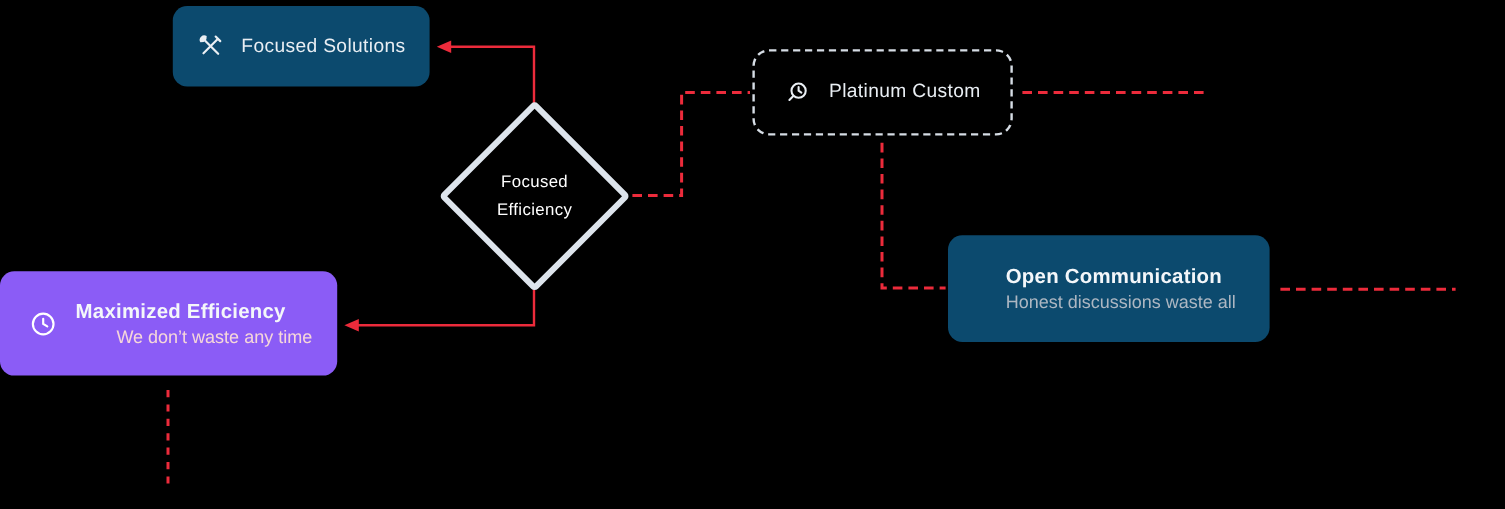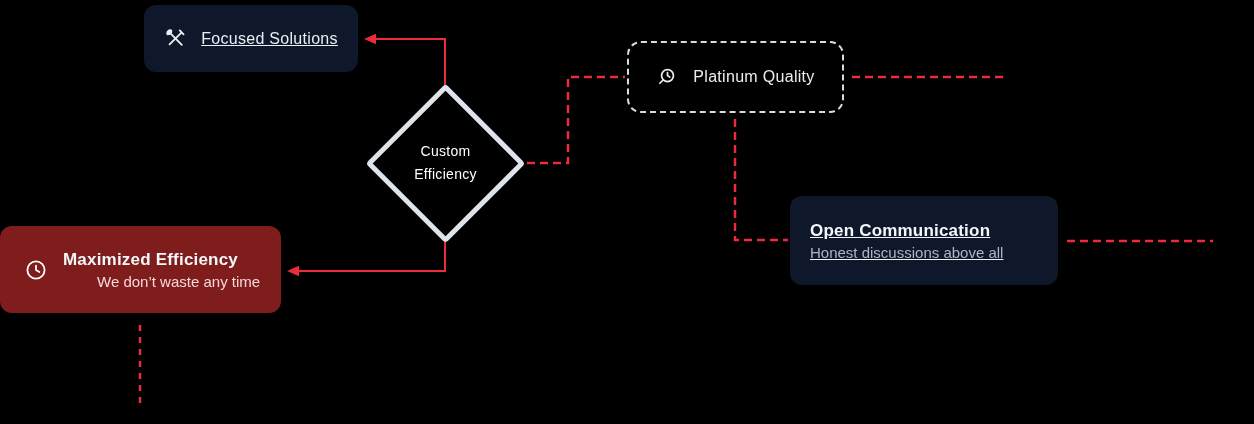--- a/index.html
+++ b/index.html
@@ -17,26 +17,25 @@
   }
   svg.connectors {
     position: absolute;
     inset: 0;
     z-index: 1;
   }
   .node { position: absolute; z-index: 2; box-sizing: border-box; }
 
   
   .navy-box {
-    background: #0f172a;
+    background: #0c4a6e;
     border-radius: 12px;
     display: flex;
     align-items: center;
     color: #eef2f6;
-    text-decoration: underline;
   }
   .center-content { justify-content: center; gap: 14px; }
 
   .node-label {
     font-size: 16px;
     letter-spacing: 0.3px;
     color: #e9eef3;
   }
 
   
@@ -46,21 +45,21 @@
     border-radius: 14px;
     display: flex;
     align-items: center;
     justify-content: center;
     gap: 14px;
     color: #e9eef3;
   }
 
   
   .red-box {
-    background: #7f1d1d;
+    background: #8b5cf6;
     border-radius: 12px;
     display: flex;
     align-items: center;
     gap: 15px;
     padding-left: 24px;
     color: #ffffff;
   }
   .text-stack { display: flex; flex-direction: column; gap: 3px; }
   .title-line {
     font-size: 17px;
@@ -133,42 +132,42 @@
           <path d="M16.4 3.6 L20.4 7.6"></path>
         </g>
       </svg>
     </span>
     <span class="node-label">Focused Solutions</span>
   </div>
 
   <div class="diamond-wrap">
     <div class="diamond-shape"></div>
     <div class="diamond-label">
-      <div>Custom</div>
+      <div>Focused</div>
       <div>Efficiency</div>
     </div>
   </div>
 
   <div class="node dashed-box" style="left:627px; top:41px; width:217px; height:72px;">
     <span class="icon">
       <svg width="23" height="23" viewBox="0 0 24 24">
         <g stroke="#e9eef3" stroke-width="1.8" fill="none" stroke-linecap="round">
           <circle cx="12" cy="10" r="6.2"></circle>
           <path d="M12 6.8 L12 10 L14.4 11.6"></path>
           <path d="M7.4 14.6 L4 18"></path>
         </g>
       </svg>
     </span>
-    <span class="node-label">Platinum Quality</span>
+    <span class="node-label">Platinum Custom</span>
   </div>
 
-  <div class="node navy-box" style="left:790px; top:196px; width:268px; height:89px; padding-left:20px; gap:0;">
+  <div class="node navy-box" style="left:790px; top:196px; width:268px; height:89px; padding-left:20px; gap:0;justify-content:center;">
     <div class="text-stack">
       <span class="title-line">Open Communication</span>
-      <span class="subtitle-navy">Honest discussions above all</span>
+      <span class="subtitle-navy">Honest discussions waste all</span>
     </div>
   </div>
 
   <div class="node red-box" style="left:0px; top:226px; width:281px; height:87px;">
     <span class="icon">
       <svg width="24" height="24" viewBox="0 0 24 24">
         <g stroke="#ffffff" stroke-width="1.8" fill="none" stroke-linecap="round">
           <circle cx="12" cy="12" r="8.6"></circle>
           <path d="M12 7.6 L12 12 L15.4 14"></path>
         </g>

